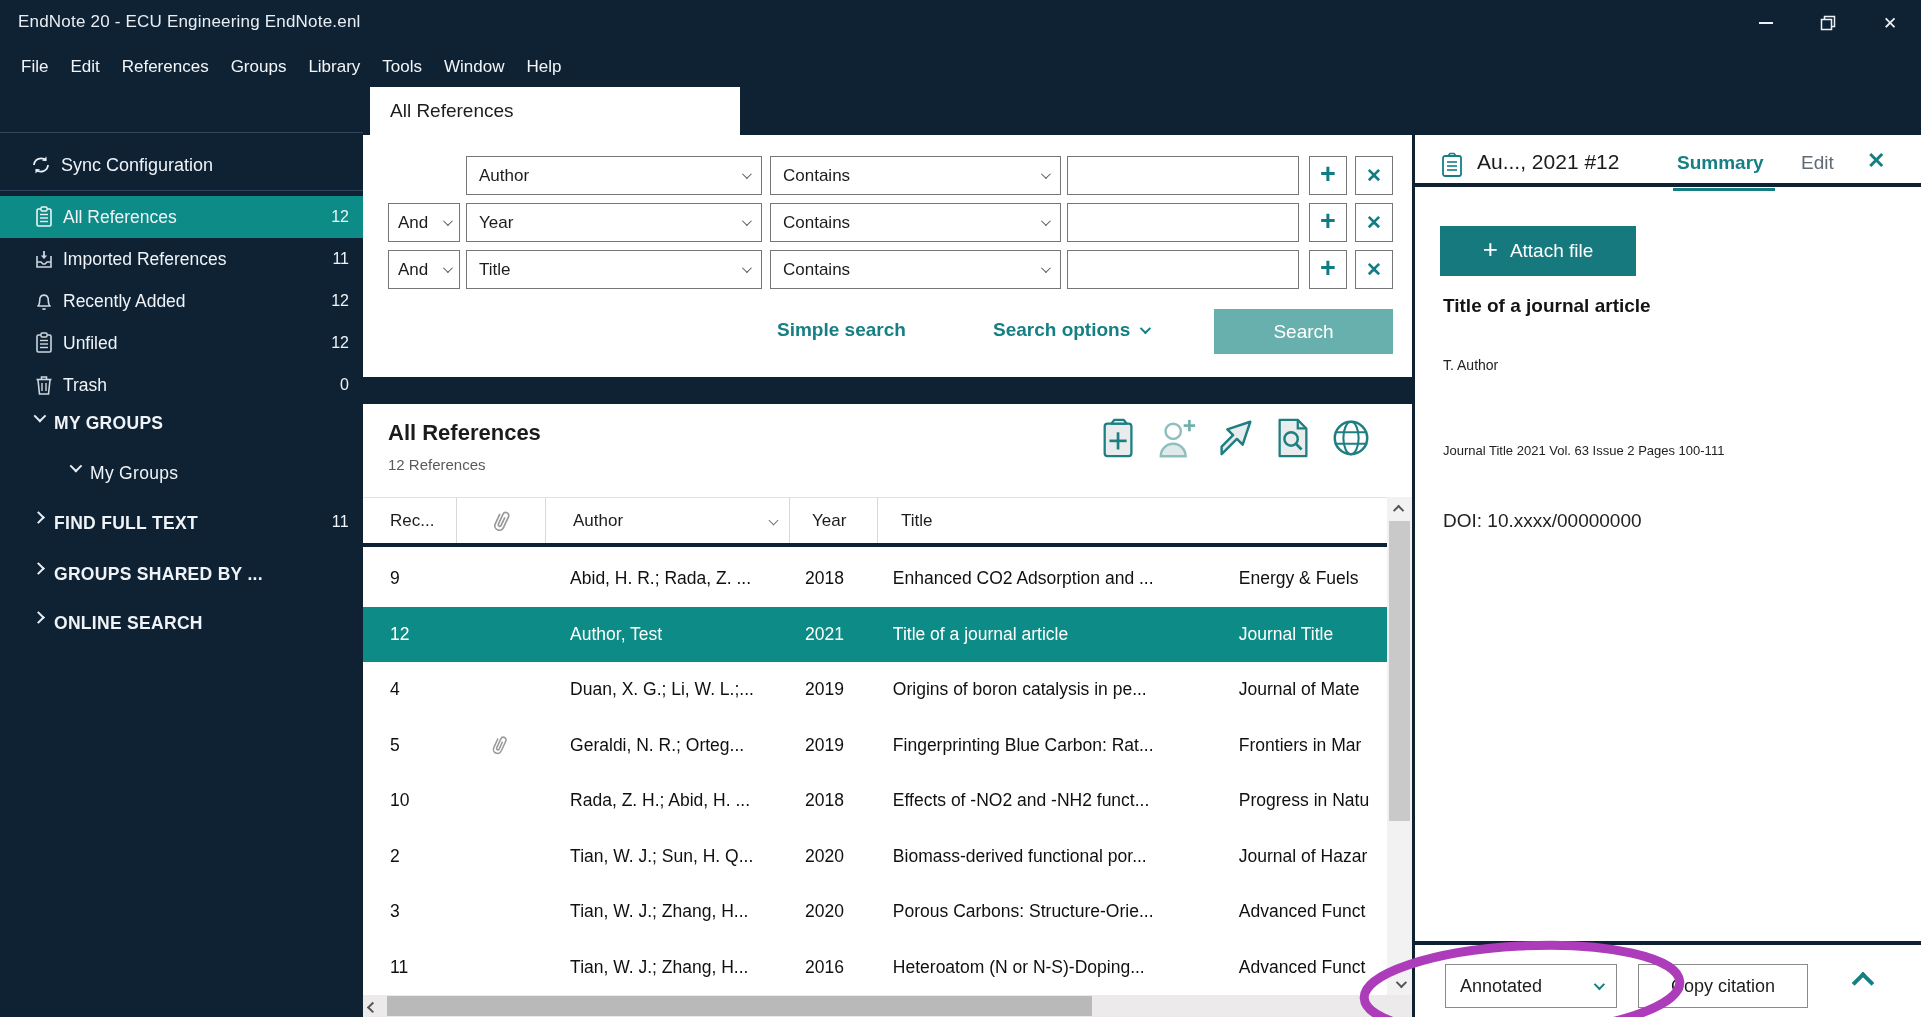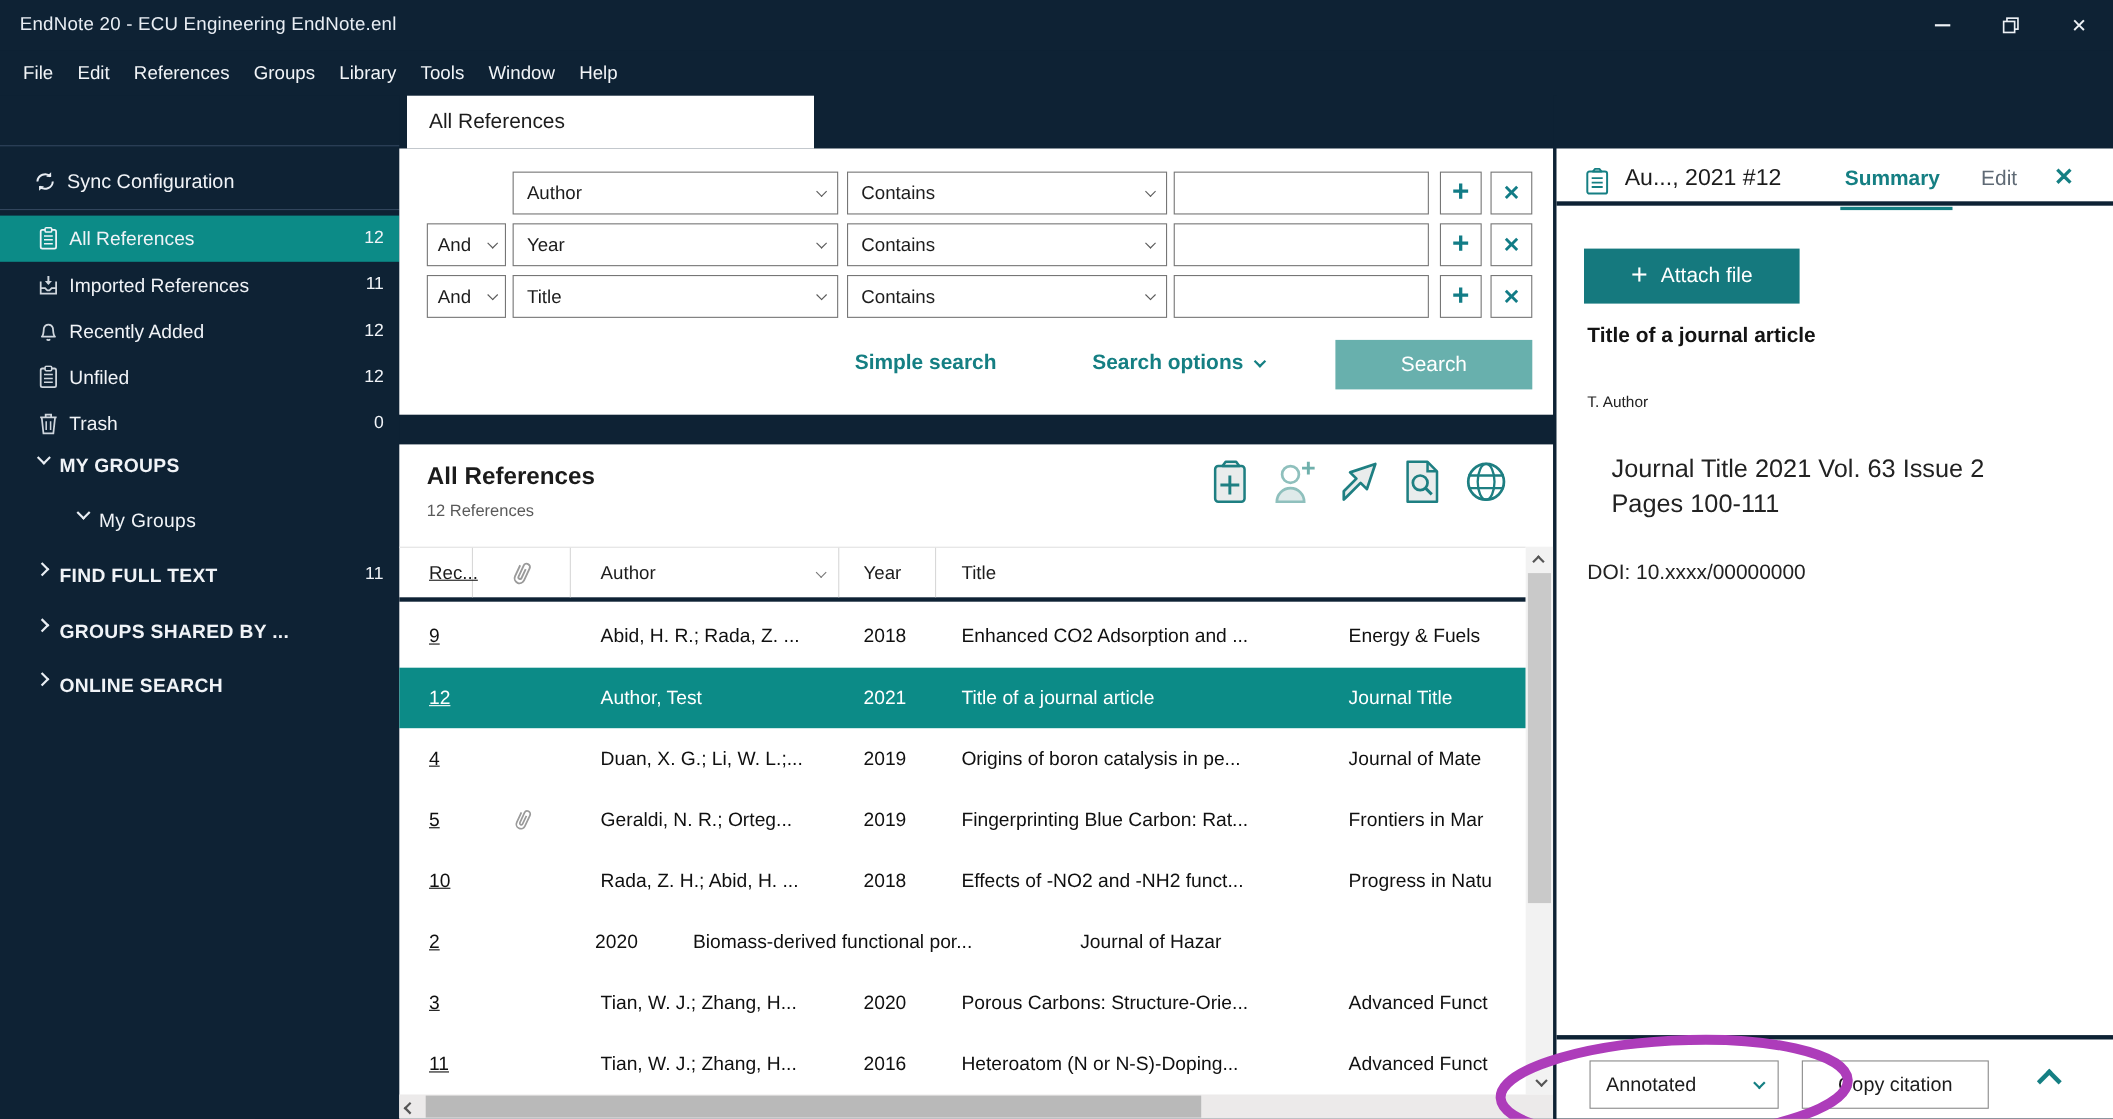--- a/index.html
+++ b/index.html
@@ -55,21 +55,21 @@
   .list-subtitle { position:absolute; left:25px; top:52px; font-size:15px; color:#5a5a5a; }
   .list-toolbar { position:absolute; right:40px; top:12px; display:flex; gap:16px; align-items:center; }
   .tb-icon { width:42px; height:44px; }
 
   .thead { position:absolute; left:0; top:93px; width:1024px; height:50px; display:flex; border-top:1px solid #e2e2e2; border-bottom:4px solid #0e2234; font-size:17px; color:#1c1c1c; }
   .th { display:flex; align-items:center; border-right:1px solid #d8d8d8; }
   .th:last-child { border-right:none; }
   .trow { position:absolute; left:0; width:1024px; height:55.5px; display:flex; font-size:17.5px; color:#101010; }
   .trow.selected { background:#0c8b87; color:#fff; }
   .td { display:flex; align-items:center; overflow:hidden; white-space:nowrap; }
-  .c-rec { width:67px; padding-left:27px;text-decoration:underline; }
+  .c-rec { width:94px; padding-left:27px; }
   .c-clip { width:89px; justify-content:center; }
   .c-author { width:244px; padding-left:27px; }
   .c-year { width:88px; padding-left:22px; }
   .c-title { width:348px; padding-left:23px; }
   .c-journal { width:178px; padding-left:27px; }
   .sort-chev { margin-left:auto; margin-right:12px; width:7px; height:7px; border-right:1.5px solid #777; border-bottom:1.5px solid #777; transform:rotate(45deg); }
 
   .vscroll { position:absolute; left:1024px; top:93px; width:25px; height:498px; background:#f2f2f2; }
   .vs-arrow { position:absolute; left:0; width:25px; height:23px; display:flex; align-items:center; justify-content:center; }
   .vs-thumb { position:absolute; left:2px; top:24px; width:21px; height:300px; background:#c9c9c9; }
@@ -87,21 +87,21 @@
   .d-reficon { position:absolute; left:26px; top:17px; width:22px; height:26px; }
   .d-title { position:absolute; left:62px; top:15px; font-size:21px; color:#1b1b1b; }
   .d-tab-summary { position:absolute; left:262px; top:17px; font-size:19px; font-weight:bold; color:#157f83; }
   .d-underline { position:absolute; left:258px; top:53px; width:102px; height:3px; background:#157f83; }
   .d-tab-edit { position:absolute; left:386px; top:17px; font-size:19px; color:#5f6a75; }
   .d-close { position:absolute; left:452px; top:13px; font-size:22px; color:#157f83; font-weight:bold; }
   .attach-btn { position:absolute; left:25px; top:91px; width:196px; height:50px; background:#15797e; color:#fff; font-size:19px; display:flex; align-items:center; justify-content:center; gap:12px; }
   .attach-plus { font-size:26px; font-weight:300; padding-bottom:3px; }
   .d-article-title { position:absolute; left:28px; top:160px; font-size:19px; font-weight:bold; color:#141414; }
   .d-author { position:absolute; left:28px; top:222px; font-size:14px; color:#222; }
-  .d-citation { position:absolute; left:28px; top:276px; width:360px; font-size:23px; color:#222; line-height:31px;margin-left:22px; }
+  .d-citation { position:absolute; left:28px; top:300px; width:360px; font-size:13px; color:#222; line-height:31px; }
   .d-doi { position:absolute; left:28px; top:375px; font-size:19px; color:#222; }
 
   .d-bottombar { position:absolute; left:1415px; top:941px; width:506px; height:76px; background:#fff; border-top:4px solid #0e2234; }
   .style-select { position:absolute; left:30px; top:19px; width:172px; height:44px; border:1px solid #8a8a8a; background:#fff; display:flex; align-items:center; justify-content:space-between; padding:0 14px; font-size:18px; }
   .style-chev { width:8px; height:8px; border-right:2px solid #157f83; border-bottom:2px solid #157f83; transform:rotate(45deg) translateY(-2px); }
   .copy-btn { position:absolute; left:223px; top:19px; width:170px; height:44px; border:1px solid #8a8a8a; background:#fff; display:flex; align-items:center; justify-content:center; font-size:18px; }
   .collapse-chev { position:absolute; left:440px; top:30px; width:16px; height:16px; border-left:4px solid #157f83; border-top:4px solid #157f83; transform:rotate(45deg); }
 
   .panel-gap-v { position:absolute; left:1412px; top:87px; width:3px; height:930px; background:#0e2234; }
 
@@ -382,20 +382,21 @@
     <div class="td c-rec">10</div>
       <div class="td c-clip"></div>
     <div class="td c-author">Rada, Z. H.; Abid, H. ...</div>
     <div class="td c-year">2018</div>
     <div class="td c-title">Effects of -NO2 and -NH2 funct...</div>
     <div class="td c-journal">Progress in Natu</div>
   </div>
   <div class="trow" style="top:424.5px">
     <div class="td c-rec">2</div>
       <div class="td c-clip"></div>
+    <div class="td c-author">Tian, W. J.; Sun, H. Q...</div>
     <div class="td c-year">2020</div>
     <div class="td c-title">Biomass-derived functional por...</div>
     <div class="td c-journal">Journal of Hazar</div>
   </div>
   <div class="trow" style="top:480px">
     <div class="td c-rec">3</div>
       <div class="td c-clip"></div>
     <div class="td c-author">Tian, W. J.; Zhang, H...</div>
     <div class="td c-year">2020</div>
     <div class="td c-title">Porous Carbons: Structure-Orie...</div>

